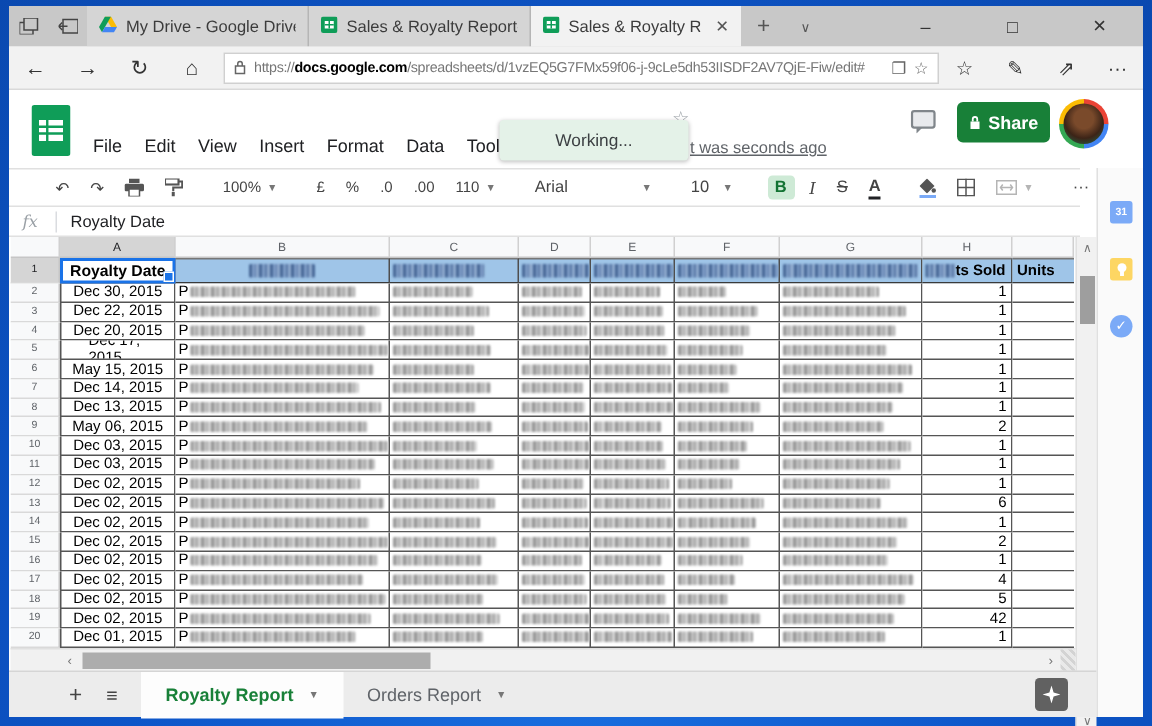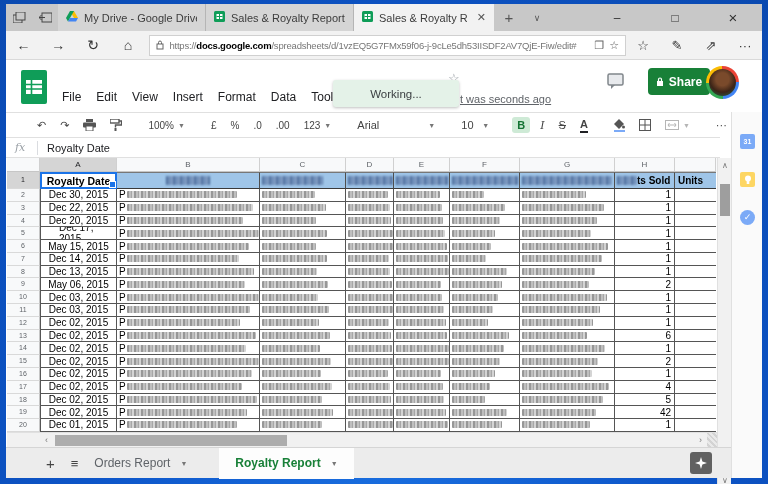--- a/index.html
+++ b/index.html
@@ -40,21 +40,21 @@
   #doc-title { position:absolute; left:56px; top:9px; font-size:15px; color:#202124; white-space:nowrap; }
   #title-star { position:absolute; left:442px; top:11px; color:#9aa0a6; font-size:13px; }
   #menubar { position:absolute; left:56px; top:30px; display:flex; gap:15px; font-size:12px; color:#202124; }
   #last-edit { position:absolute; left:454px; top:33px; font-size:11px; color:#5f6368; text-decoration:underline; }
   #working { position:absolute; left:327px; top:20px; width:126px; height:27px; background:#e4f2e8;
     border-radius:3px; box-shadow:0 1px 3px rgba(0,0,0,.25); display:flex; align-items:center;
     justify-content:center; font-size:11.5px; color:#3c4043; z-index:5; }
   #comment-btn { position:absolute; left:601px; top:13px; color:#80868b; }
   #share-btn { position:absolute; left:632px; top:8px; width:62px; height:27px; background:#188038;
     border-radius:4px; color:#fff; font-size:12px; font-weight:bold; display:flex; align-items:center;
-    justify-content:center; gap:5px;margin-left:10px; }
+    justify-content:center; gap:5px; }
   #avatar { position:absolute; left:700px; top:6px; width:33px; height:33px; border-radius:50%;
     background:conic-gradient(#ea4335 0 25%, #4285f4 0 50%, #34a853 0 75%, #fbbc04 0 100%);
     display:flex; align-items:center; justify-content:center; }
   #avatar .ph { width:27px; height:27px; border-radius:50%;
     background:radial-gradient(circle at 50% 38%, #7a4a2b 0 30%, #3c2417 60%, #1f6f52 100%); }
 
   
   #toolbar { position:absolute; left:0; top:52px; width:714px; height:26px; background:#fff;
     border-top:1px solid #e0e0e0; border-bottom:1px solid #e0e0e0; display:flex; align-items:center;
     font-size:11px; color:#444; padding-left:24px; }
@@ -278,21 +278,21 @@
       <span class="ti num">
             <span>100%</span>
             <span class="drop">▼</span>
           </span>
       <span class="sep"></span>
       <span class="ti num">£</span>
       <span class="ti num">%</span>
       <span class="ti num">.0</span>
       <span class="ti num">.00</span>
       <span class="ti num">
-            <span>123</span>
+            <span>110</span>
             <span class="drop">▼</span>
           </span>
       <span class="sep"></span>
       <span class="ti" style="width:78px; justify-content:space-between;">
             <span>Arial</span>
             <span class="drop">▼</span>
           </span>
       <span class="sep"></span>
       <span class="ti" style="width:28px; justify-content:space-between;">
             <span>10</span>
@@ -863,26 +863,26 @@
       <div class="arr" style="left:38px;">‹</div>
       <div id="hthumb"></div>
       <div class="arr" style="left:692px;">›</div>
       <div class="hatch" style="position:absolute; left:700px; top:0; width:10px; height:15px;"></div>
     </div>
 
     <div id="sheettabs">
       <span id="add-sheet">+</span>
       <span id="all-sheets">≡</span>
       <span id="stabs" style="display:flex;">
+            <div class="stab active">
+              <div>Royalty Report</div>
+              <div class="drop">▼</div>
+            </div>
             <div class="stab inactive">
               <div>Orders Report</div>
-              <div class="drop">▼</div>
-            </div>
-            <div class="stab active">
-              <div>Royalty Report</div>
               <div class="drop">▼</div>
             </div>
           </span>
       <div id="explore">
         <svg width="12" height="12" viewBox="0 0 12 12">
               <path d="M6 0 L7.4 4.6 L12 6 L7.4 7.4 L6 12 L4.6 7.4 L0 6 L4.6 4.6 Z" fill="#fff"></path>
             </svg>
       </div>
     </div>
 

